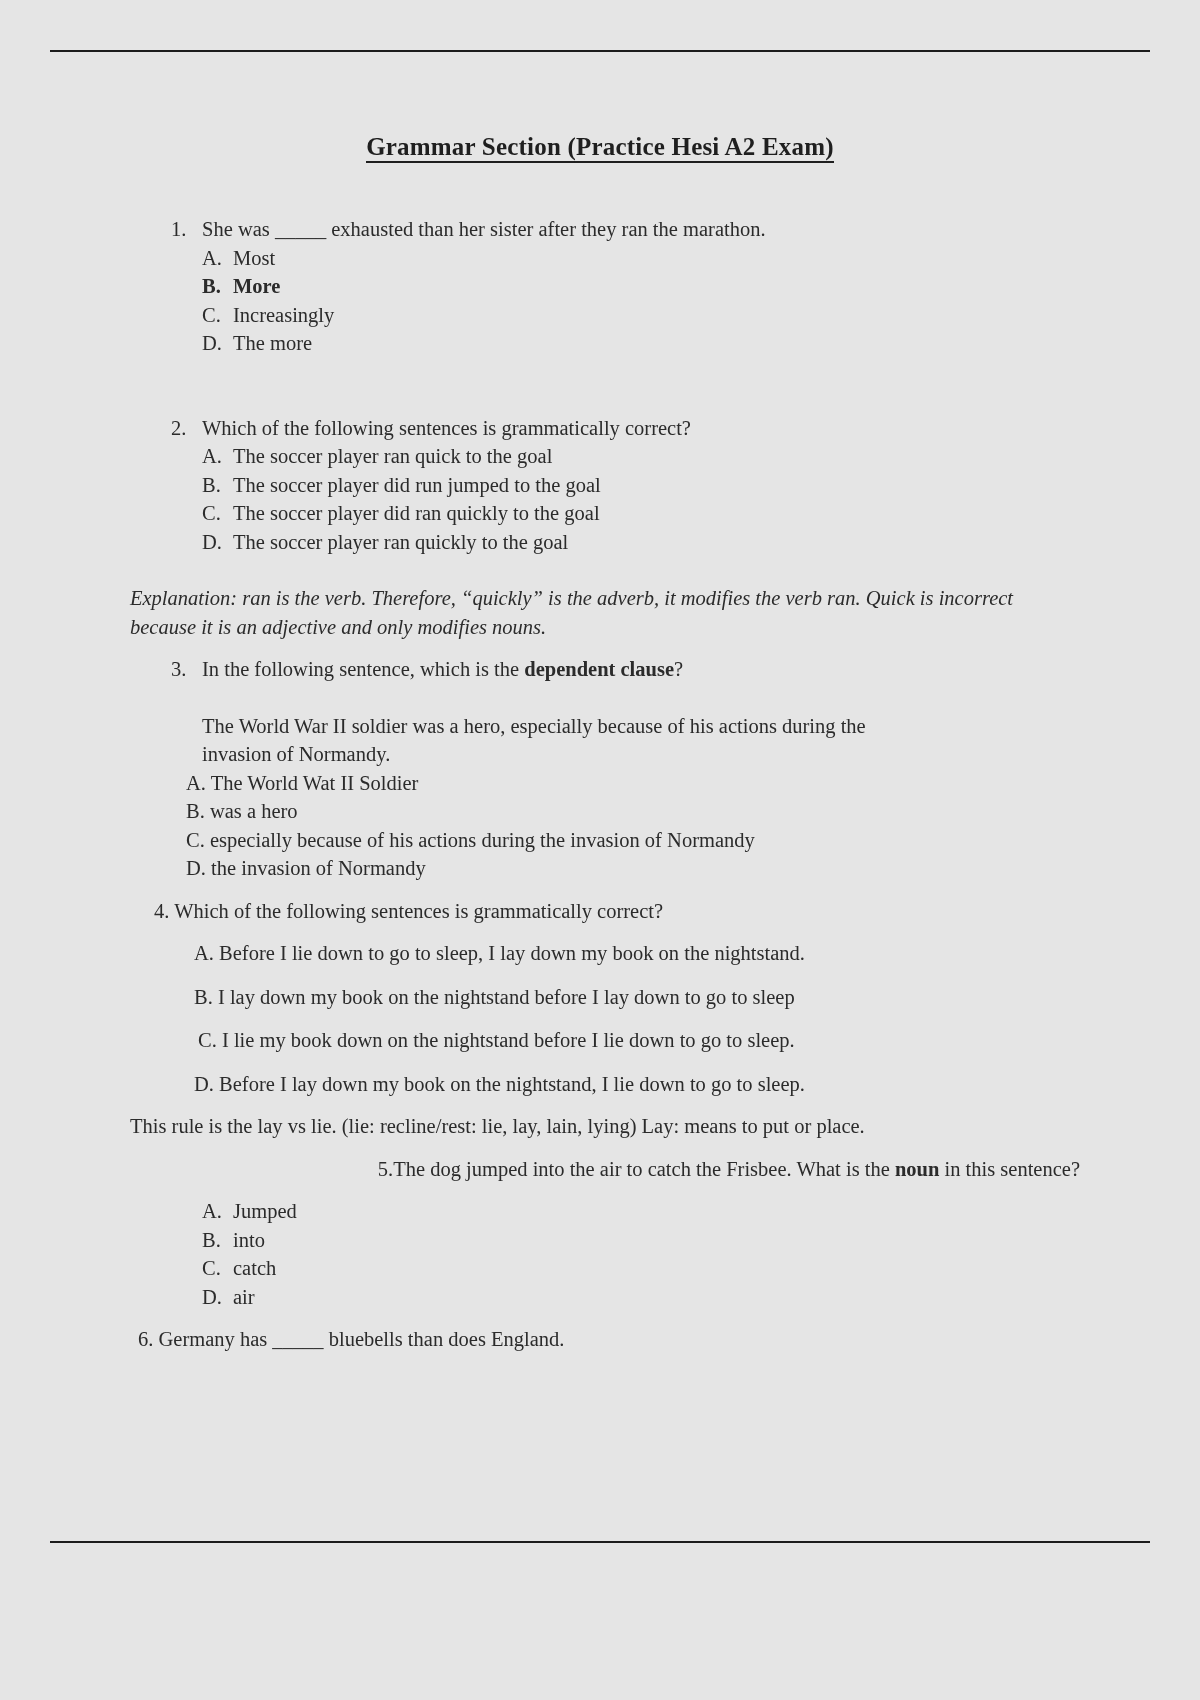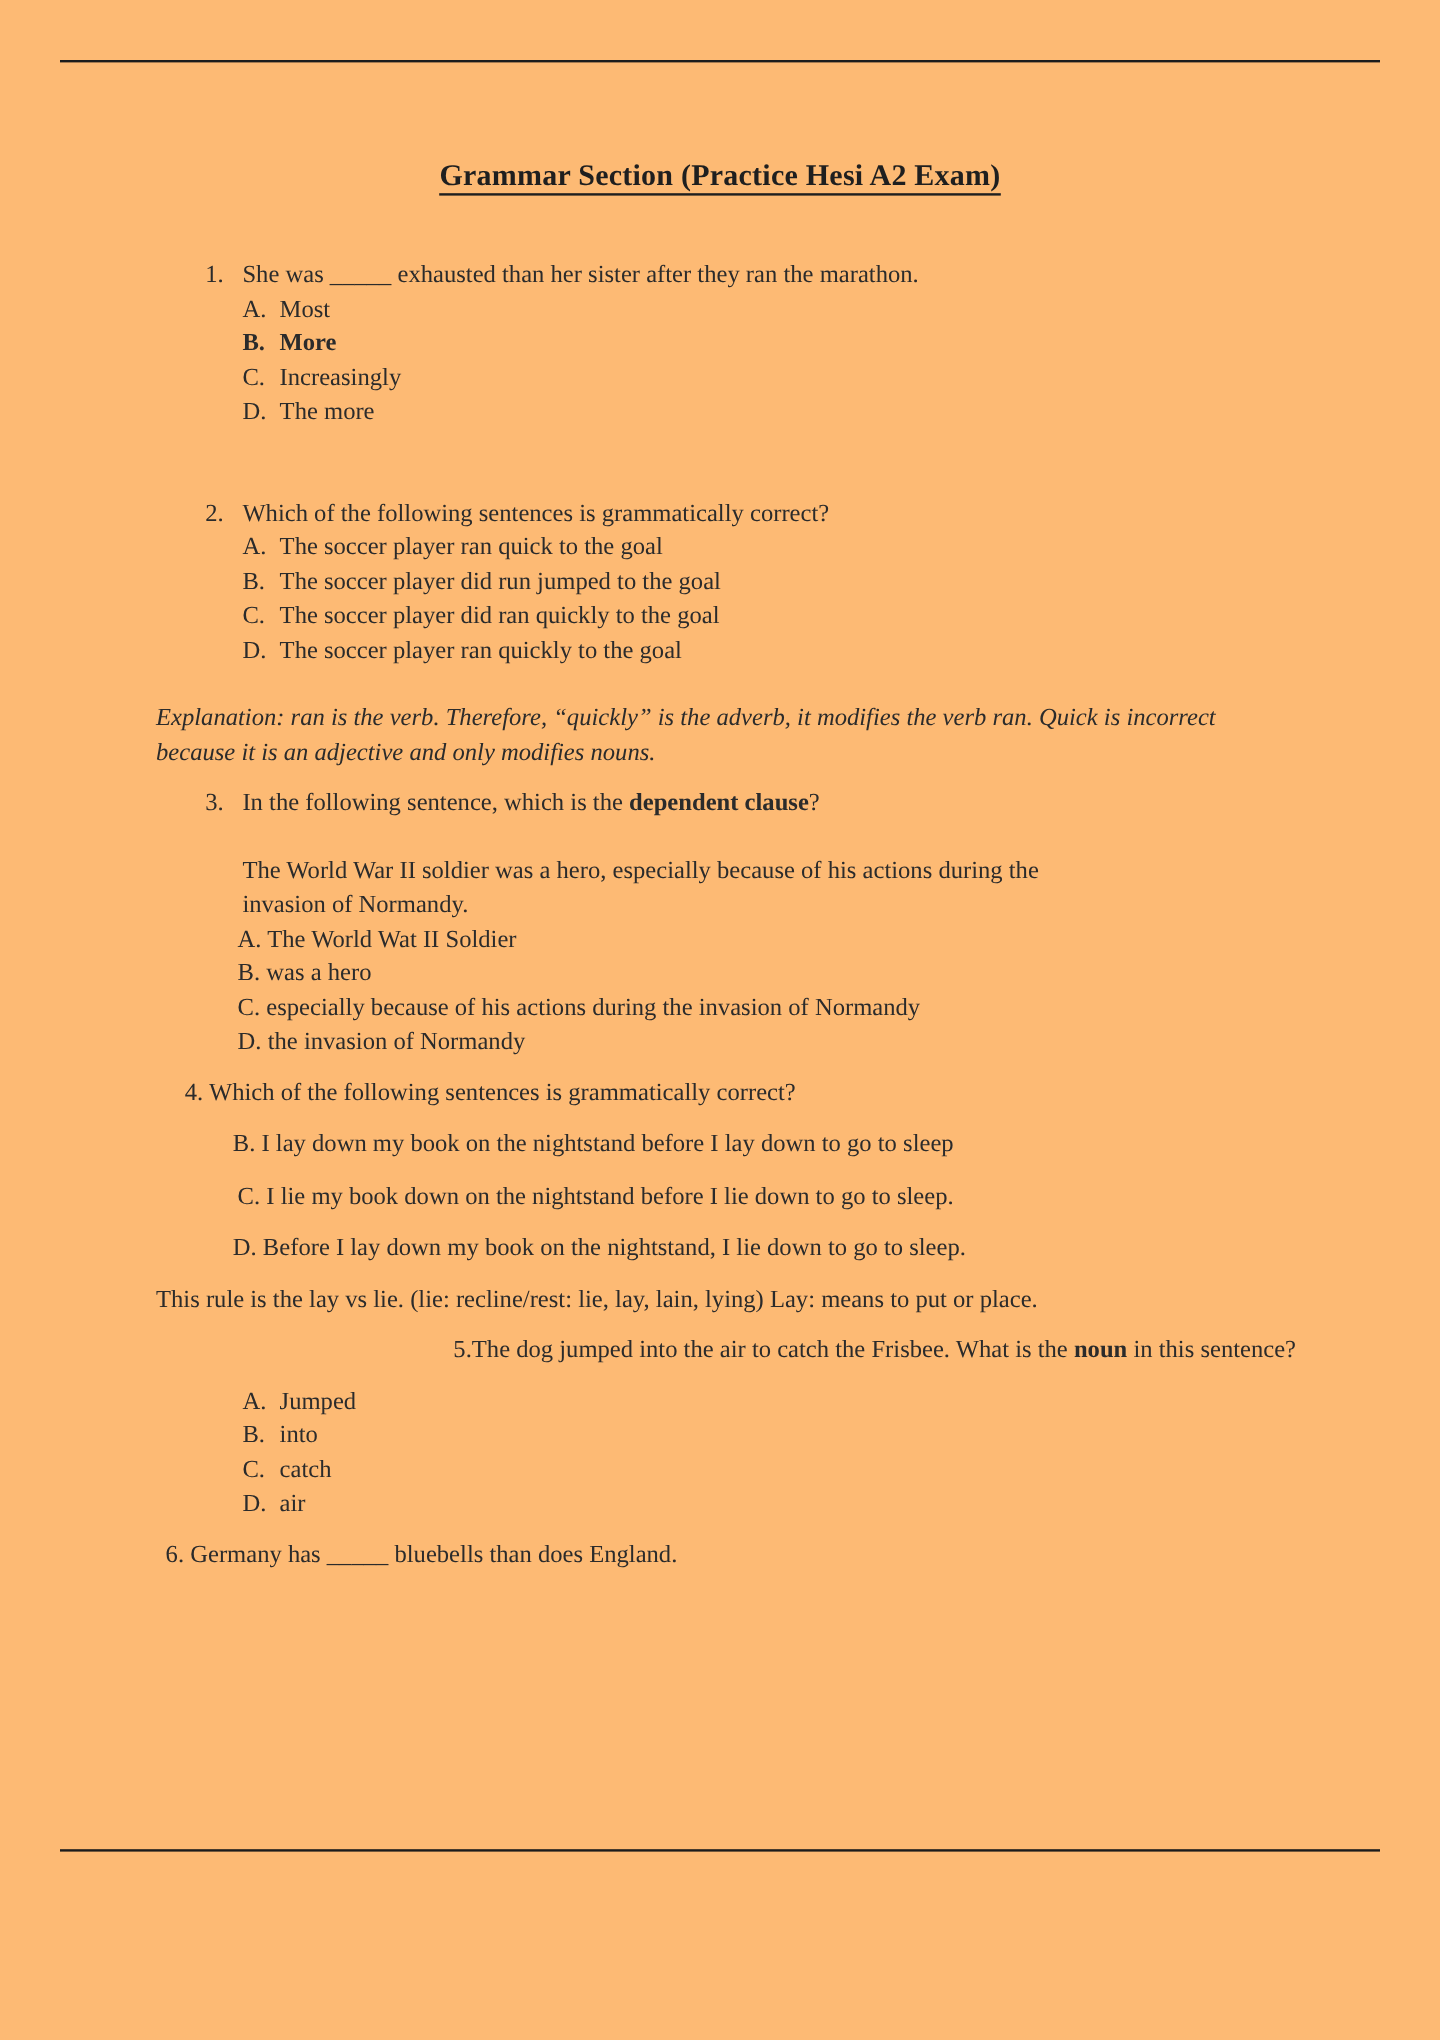--- a/index.html
+++ b/index.html
@@ -4,21 +4,21 @@
 <style>
   html, body {
     margin: 0;
     padding: 0;
     background: #c9c9c9;
   }
   .page {
     position: relative;
     width: 1200px;
     height: 1700px;
-    background: #fdba74;
+    background: #e5e5e5;
     margin: 0 auto;
     overflow: hidden;
     font-family: "Liberation Serif", "DejaVu Serif", serif;
     color: #2b2b2b;
   }
   .rule {
     position: absolute;
     left: 50px;
     right: 50px;
     height: 2px;
@@ -86,21 +86,21 @@
   }
   .opt-row.bold .opt-letter,
   .opt-row.bold .opt-text { font-weight: bold; }
 
   
   .opt-plain {
     font-size: 20.5px;
     line-height: 28.5px;
     margin-left: 64px;
   }
-  .opt-plain.indent-a { margin-left: 60px; }
+  .opt-plain.indent-a { margin-left: 48px; }
   .opt-plain.indent-b { margin-left: 56px; }
   .opt-plain.indent-c { margin-left: 60px; }
   .opt-spaced { margin-bottom: 15px; }
 
   .para {
     font-size: 20.5px;
     line-height: 28.5px;
     margin-left: 0;
     text-align: left;
   }
@@ -213,20 +213,21 @@
       <div class="opt-plain indent-a"><span>B.</span> <span>was a hero</span></div>
       <div class="opt-plain indent-a"><span>C.</span> <span>especially because of his actions during the invasion of Normandy</span></div>
       <div class="opt-plain indent-a"><span>D.</span> <span>the invasion of Normandy</span></div>
     </div>
 
     <div class="gap-sm"></div>
 
     <div class="q-block">
       <div class="q4-head">4. Which of the following sentences is grammatically correct?</div>
       <div class="gap-sm"></div>
+      <div class="opt-plain indent-b opt-spaced">A. Before I lie down to go to sleep, I lay down my book on the nightstand.</div>
       <div class="opt-plain indent-b opt-spaced">B. I lay down my book on the nightstand before I lay down to go to sleep</div>
       <div class="opt-plain indent-c opt-spaced">C.  I lie my book down on the nightstand before I lie down to go to sleep.</div>
       <div class="opt-plain indent-b">D. Before I lay down my book on the nightstand, I lie down to go to sleep.</div>
     </div>
 
     <div class="gap-sm"></div>
 
     <div class="para" style="margin-left:-8px;">This rule is the lay vs lie. (lie: recline/rest: lie, lay, lain, lying) Lay: means to put or place.</div>
 
     <div class="gap-sm"></div>

